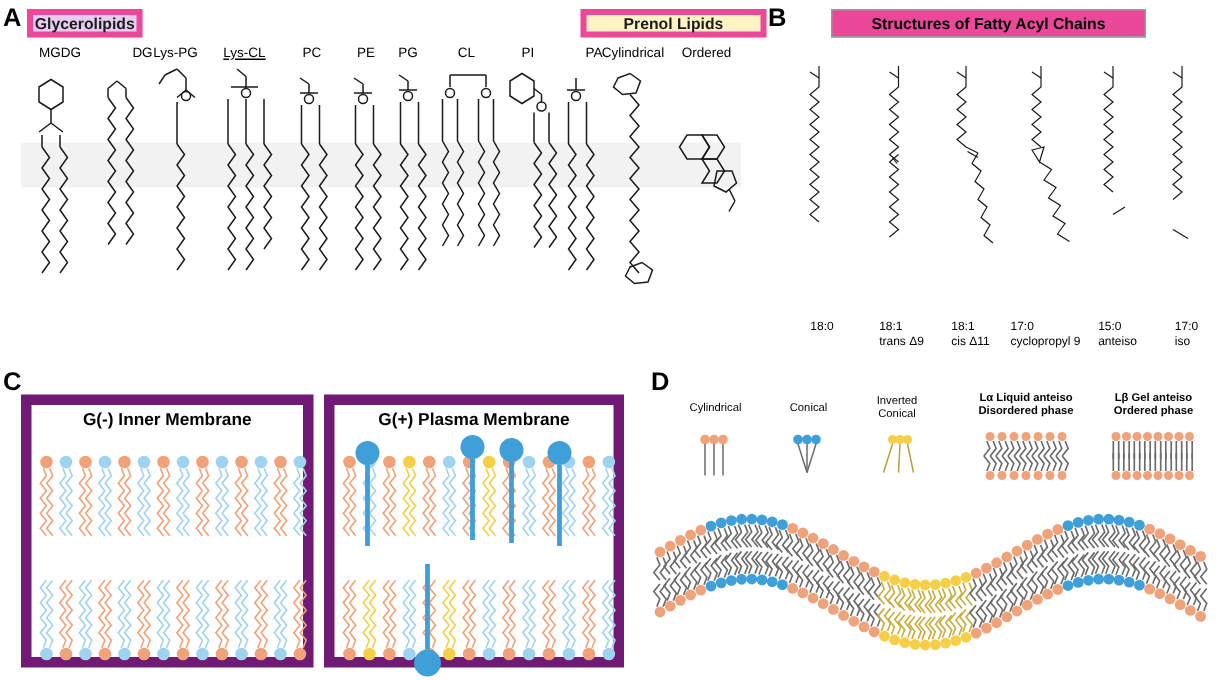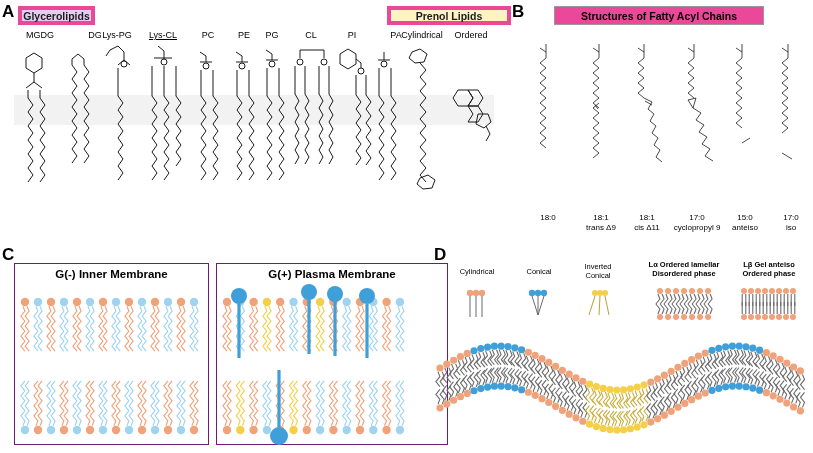--- a/index.html
+++ b/index.html
@@ -28,28 +28,28 @@
   .colhead{position:absolute;top:30px;font-size:9px;text-align:center;
     transform:translateX(-50%);white-space:nowrap;}
   .memband{position:absolute;left:14px;top:95px;width:480px;height:30px;
     background:#eeeeee;opacity:.75;}
   
   #panelB{position:absolute;left:510px;top:0;width:303px;height:243px;}
   #bTitle{position:absolute;left:44px;top:6px;width:210px;height:19px;
     background:#ec4899;border:1px solid #9a9a9a;box-sizing:border-box;
     display:flex;align-items:center;justify-content:center;
     font-size:10.5px;font-weight:bold;}
-  .falabel{position:absolute;font-size:8px;text-align:center;
+  .falabel{position:absolute;font-size:8px;
     transform:translateX(-50%);line-height:10px;white-space:nowrap;}
   
   #panelC{position:absolute;left:0;top:245px;width:430px;height:208px;}
-  .membox{position:absolute;top:18px;height:182px;border:1px solid #701a75;
+  .membox{position:absolute;top:18px;height:182px;border:7px solid #701a75;
     background:#fff;box-sizing:border-box;}
   #mbox1{left:14px;width:195px;}
-  #mbox2{left:216px;width:232px;}
+  #mbox2{left:216px;width:200px;}
   .memtitle{position:absolute;top:4px;width:100%;text-align:center;
     font-size:11.5px;font-weight:bold;}
   
   #panelD{position:absolute;left:432px;top:245px;width:381px;height:208px;}
   .dlegend{position:absolute;font-size:7.5px;text-align:center;
     transform:translateX(-50%);line-height:9px;white-space:nowrap;}
   svg{display:block;overflow:visible;}
   .ln{stroke:#1a1a1a;fill:none;stroke-width:1;}
   .lnT{stroke:#1a1a1a;fill:none;stroke-width:.8;}
 </style>
@@ -572,21 +572,21 @@
     <div>Cylindrical</div>
   </div>
   <div class="dlegend" style="left:107px;top:22px;">
     <div>Conical</div>
   </div>
   <div class="dlegend" style="left:166px;top:17px;">
     <div>Inverted</div>
     <div>Conical</div>
   </div>
   <div class="dlegend" style="left:252px;top:15px;font-weight:bold;">
-    <div>Lα  Ordered lamellar</div>
+    <div>Lα  Liquid anteiso</div>
     <div>Disordered phase</div>
   </div>
   <div class="dlegend" style="left:337px;top:15px;font-weight:bold;">
     <div>Lβ  Gel anteiso</div>
     <div>Ordered phase</div>
   </div>
 
   <svg style="position:absolute;left:0;top:85px;" width="381" height="120">
     <g id="wavy">
         <circle cx="8" cy="38" r="3.6" fill="#f0a27a"></circle>

